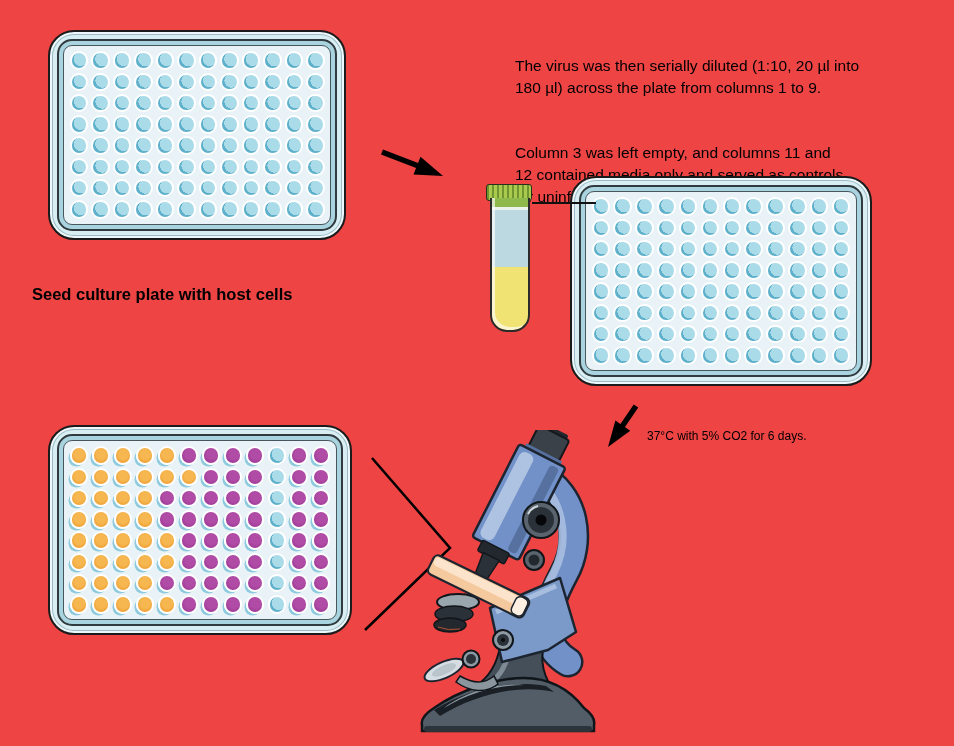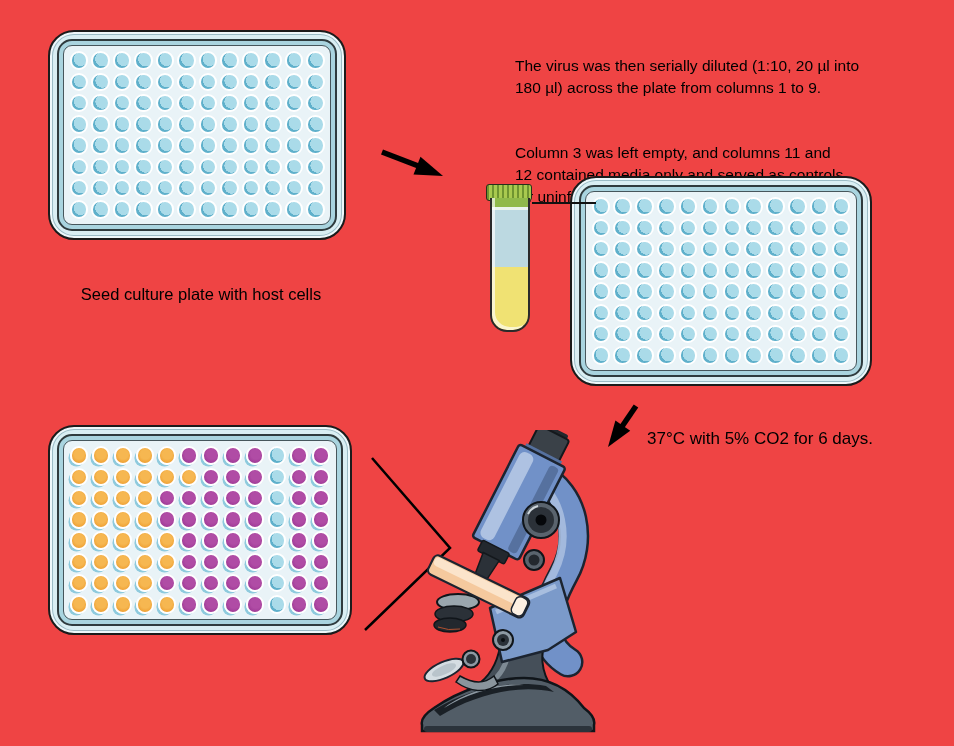--- a/index.html
+++ b/index.html
@@ -20,21 +20,21 @@
   .well.b { background: radial-gradient(circle at 63% 40%, var(--well-blue) 55%, var(--well-blue-shade) 56%); }
   .well.o { background: radial-gradient(circle at 52% 42%, #f6b751 42%, var(--well-orange) 72%);
             box-shadow:-2.5px 2.5px 0 -1px #8ecadd; }
   .well.p { background: radial-gradient(circle at 57% 40%, #b04ca5 42%, var(--well-purple) 74%);
             box-shadow:-2.5px 2.5px 0 -1px #8ecadd; }
 
   
   .note { position:absolute; font-size:15.5px; line-height:22px; white-space:pre-line; }
   .note p { margin:0 0 21px; }
   .caption { position:absolute; font-size:16.5px; }
-  .incubation { position:absolute; font-size:17px; }
+  .incubation { position:absolute; font-size:12px; }
 
   
   .tube { position:absolute; left:486px; top:184px; width:48px; height:150px; }
   .tube-cap { position:absolute; left:0; top:0; width:44px; height:15px; border:1.6px solid #26321a; border-radius:3px;
               background:repeating-linear-gradient(90deg,#6f9430 0 2px,#a9c94f 2px 5px); }
   .tube-body { position:absolute; left:4px; top:14px; width:36px; height:132px;
                border:2px solid #2a2a2a; border-top:none; border-radius:0 0 17px 17px;
                background:linear-gradient(#8fb94a 0 9px, #e9f3ec 9px 12px, #bcd9e1 12px 52%, #f0e273 52% 100%);
                box-shadow: inset 3px -3px 0 rgba(255,255,255,.65); }
   .tube-line { position:absolute; left:532px; top:202px; width:64px; height:2px; background:#111; z-index:5; }
@@ -264,21 +264,21 @@
           <div class="well b"></div>
           <div class="well b"></div>
           <div class="well b"></div>
           <div class="well b"></div>
           <div class="well b"></div>
           <div class="well b"></div>
         </div>
     </div>
   </div>
 
-  <div class="caption" style="left:52px; top:285px; width:298px; text-align:center;">Seed culture plate with host cells</div>
+  <div class="caption" style="left:32px; top:285px; width:298px; text-align:left;font-weight:bold;">Seed culture plate with host cells</div>
 
   <div class="plate" style="left:48px; top:425px; width:300px; height:206px;">
     <div class="plate-mid">
       <div class="plate-inner wells">
           <div class="well o"></div>
           <div class="well o"></div>
           <div class="well o"></div>
           <div class="well o"></div>
           <div class="well o"></div>
           <div class="well p"></div>

